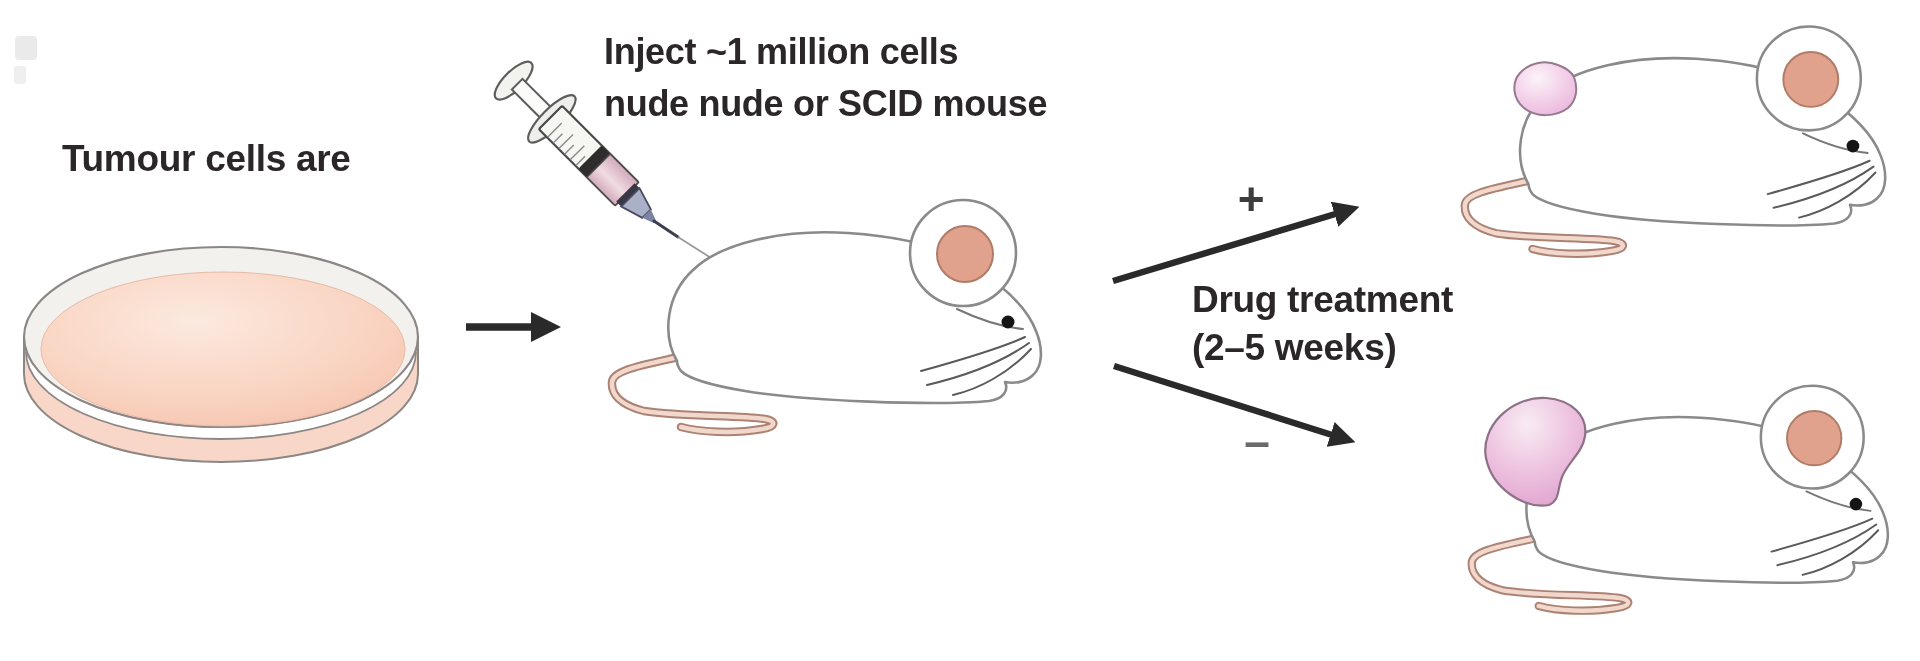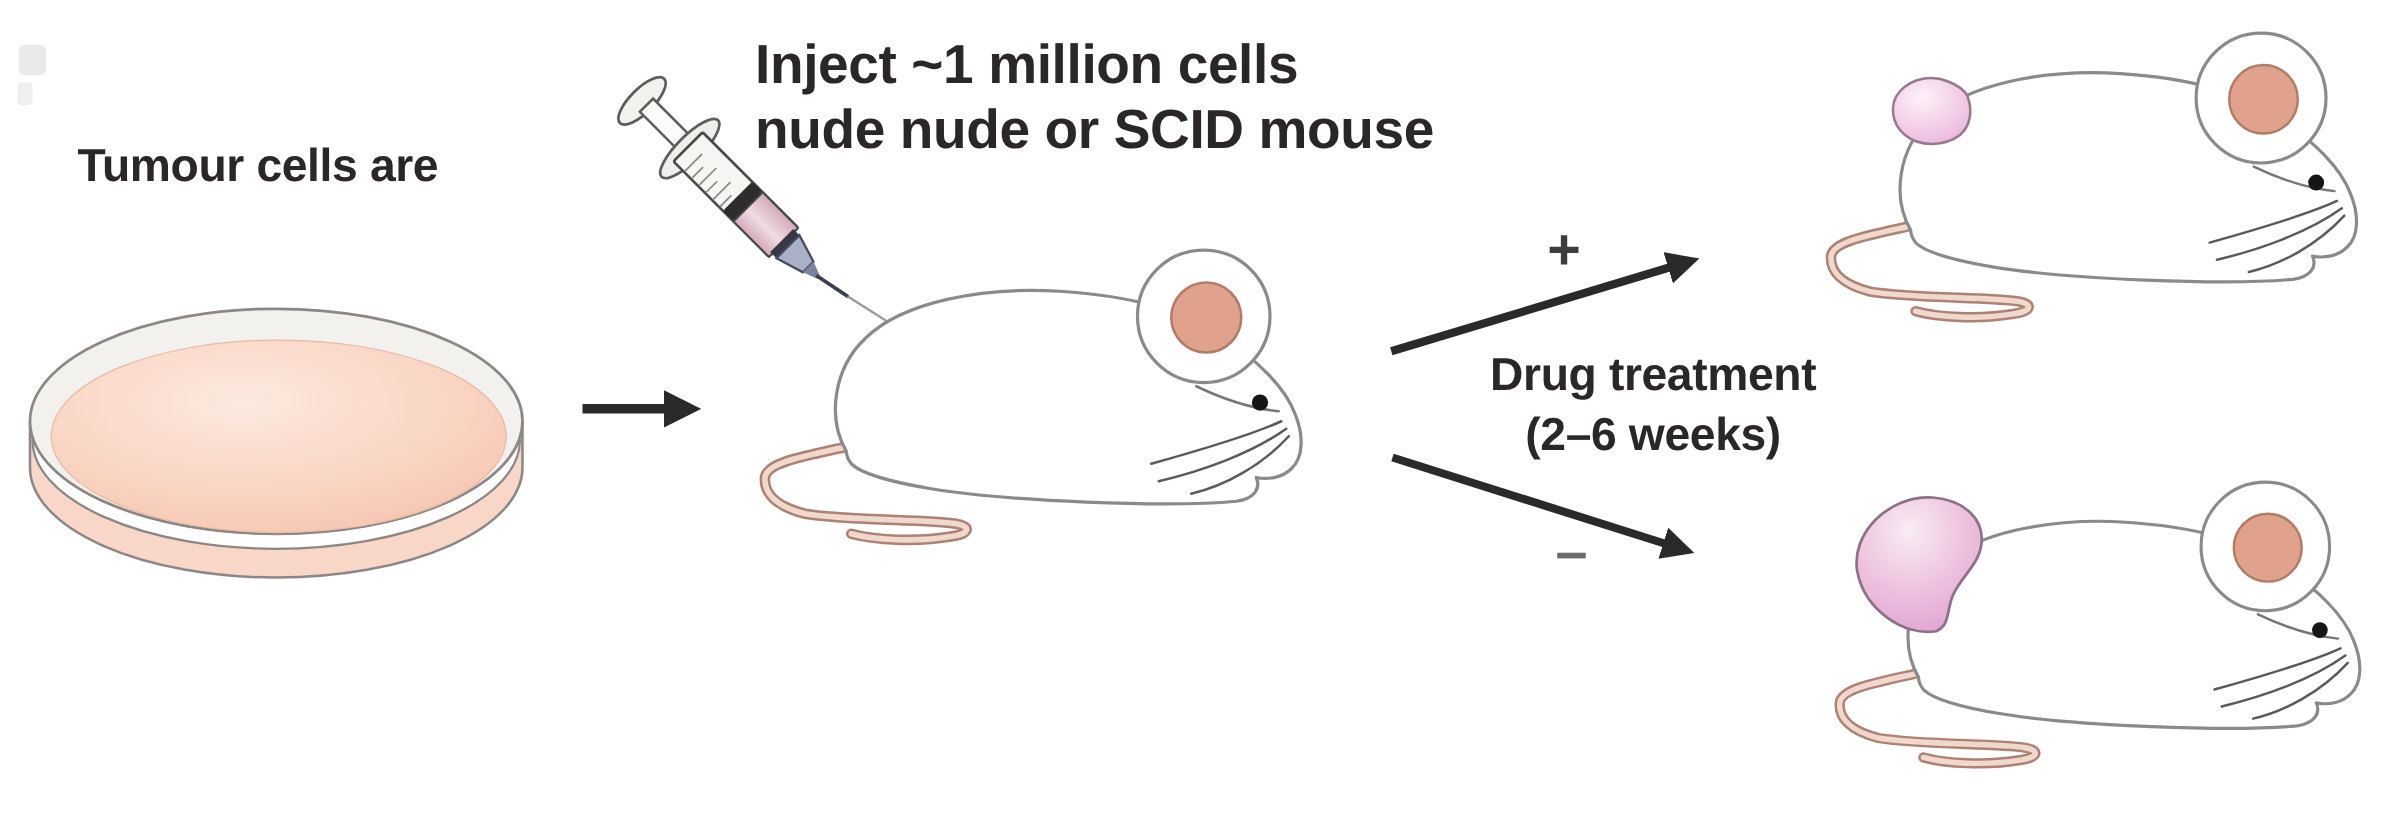--- a/index.html
+++ b/index.html
@@ -12,23 +12,23 @@
   }
   #diagram-svg{position:absolute;left:0;top:0;}
   .fig-label{
     position:absolute;
     color:#2b2627;
     font-weight:bold;
     letter-spacing:-0.3px;
     white-space:nowrap;
   }
   .lbl-line{display:block;}
-  #label-culture{left:62px;top:105px;font-size:37px;line-height:55px;text-align:center;}
-  #label-inject{left:604px;top:26px;font-size:44px;line-height:52px;}
-  #label-treatment{left:1192px;top:276px;font-size:37px;line-height:48px;text-align:center;}
+  #label-culture{left:62px;top:131px;font-size:37px;line-height:55px;text-align:center;}
+  #label-inject{left:604px;top:26px;font-size:36px;line-height:52px;}
+  #label-treatment{left:1192px;top:276px;font-size:37px;line-height:48px;}
   #label-plus{left:1220px;top:172px;width:62px;text-align:center;font-size:46px;color:#3d3d3d;}
   #label-minus{left:1226px;top:414px;width:62px;text-align:center;font-size:46px;color:#6b6b6b;}
 </style>
 </head>
 <body>
 
 <div id="figure-canvas">
 
   <svg id="diagram-svg" width="1920" height="661" viewBox="0 0 1920 661">
     <defs>
@@ -114,20 +114,20 @@
     <span class="lbl-line">Tumour cells are</span>
   </div>
 
   <div class="fig-label" id="label-inject">
     <span class="lbl-line">Inject ~1 million cells</span>
     <span class="lbl-line">nude nude or SCID mouse</span>
   </div>
 
   <div class="fig-label" id="label-treatment">
     <span class="lbl-line">Drug treatment</span>
-    <span class="lbl-line">(2–6 weeks)</span>
+    <span class="lbl-line">(2–5 weeks)</span>
   </div>
 
   <div class="fig-label" id="label-plus">+</div>
 
   <div class="fig-label" id="label-minus">–</div>
 
 </div>
 
 </body></html>

